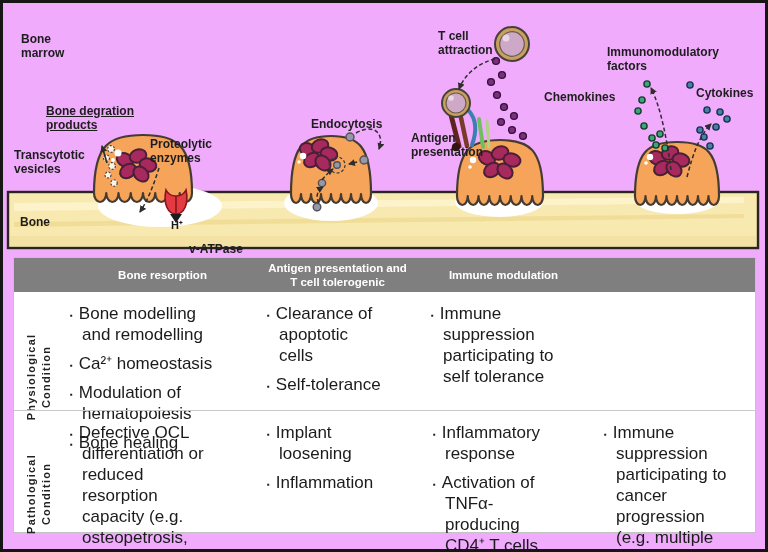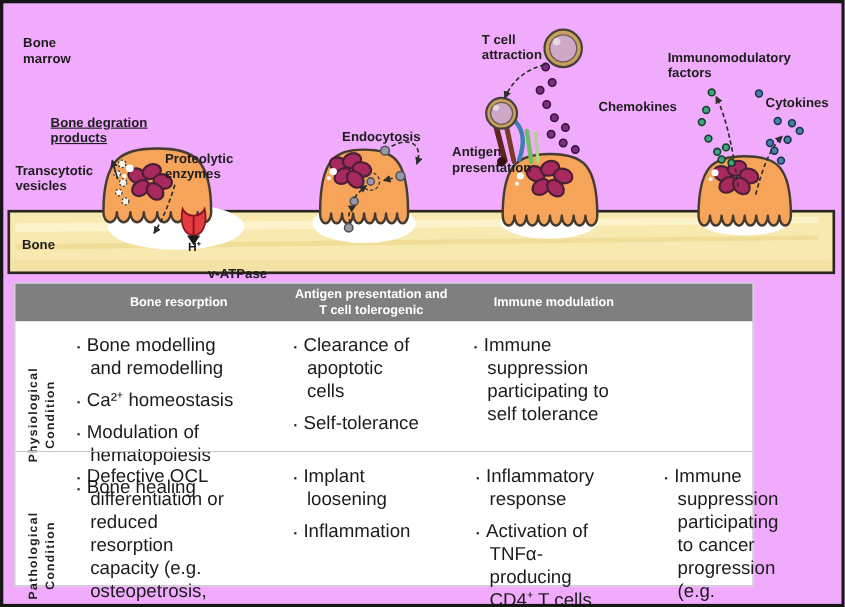--- a/index.html
+++ b/index.html
@@ -11,21 +11,21 @@
   #illu{position:absolute;left:0;top:0;z-index:1;}
   .flabel{
     position:absolute;z-index:5;font-size:12px;font-weight:600;line-height:1.16;
     white-space:pre-line;color:#1d1d1d;
   }
   .center{text-align:left;}
   .bold{font-weight:700;}
 
   
   .osteo-table{
-    position:absolute;left:13px;top:257px;width:672px;z-index:6;
+    position:absolute;left:13px;top:257px;width:743px;z-index:6;
     border:1.5px solid #c3c3c3;box-sizing:border-box;background:#fff;
   }
   .thead,.trow{display:grid;grid-template-columns:53px 191px 159px 173px 1fr;}
   .thead{background:#7f7f7f;height:34px;}
   .th{
     display:flex;align-items:center;justify-content:center;text-align:center;
     color:#ffffff;font-size:11.5px;font-weight:600;line-height:1.25;padding:0 8px;
   }
   .trow + .trow{border-top:1.5px solid #c9c9c9;}
   .trow{position:relative;}

